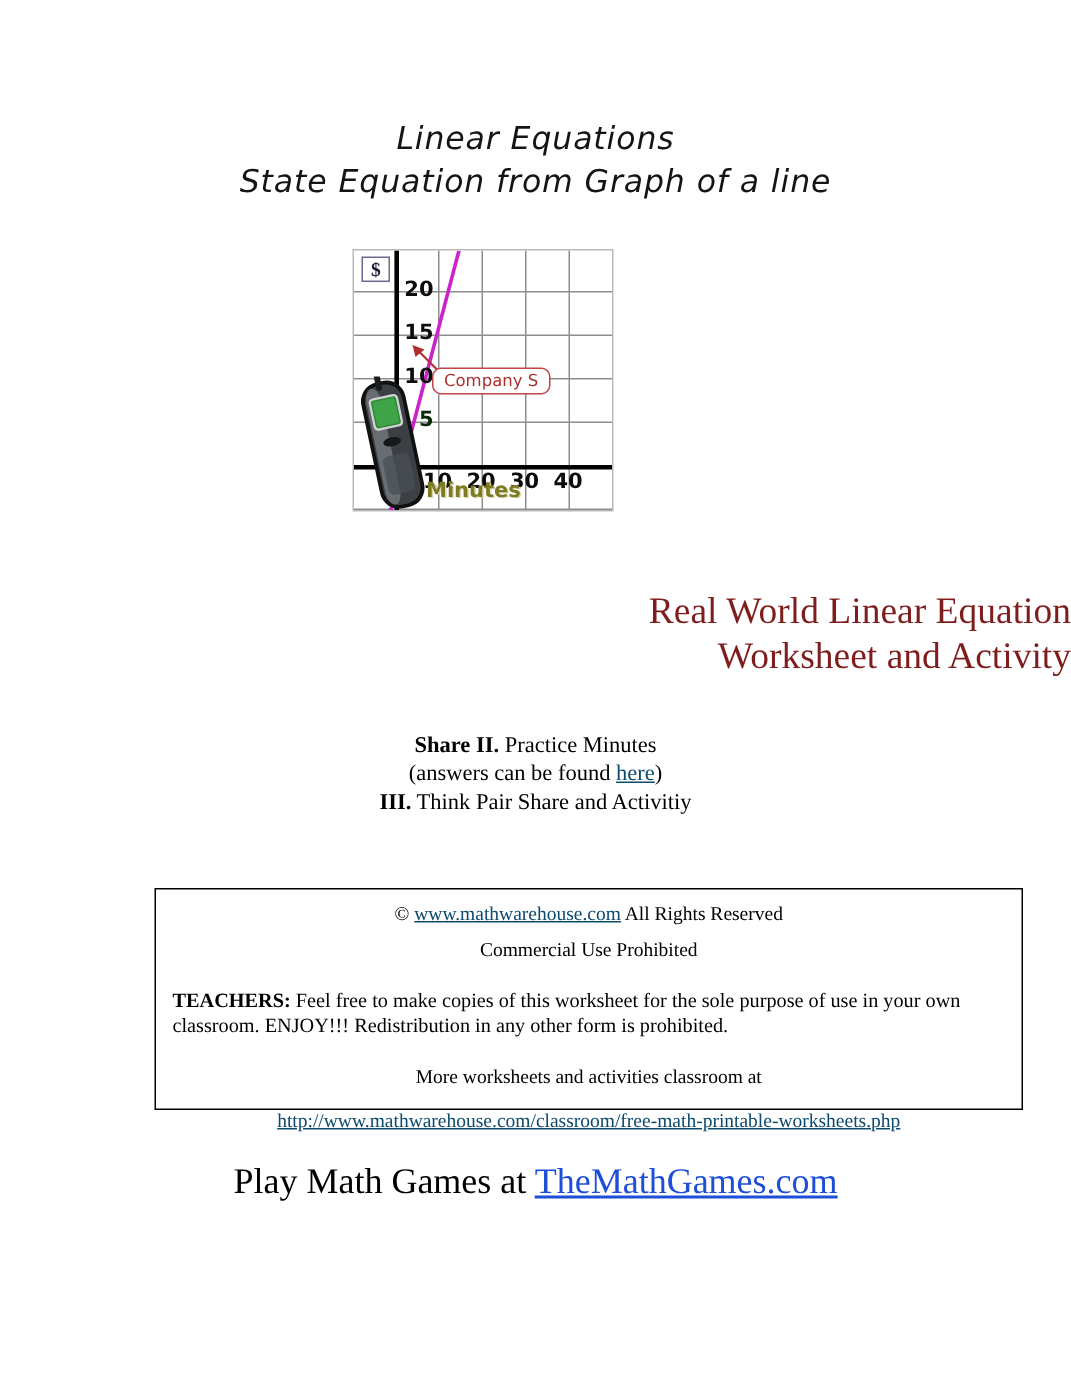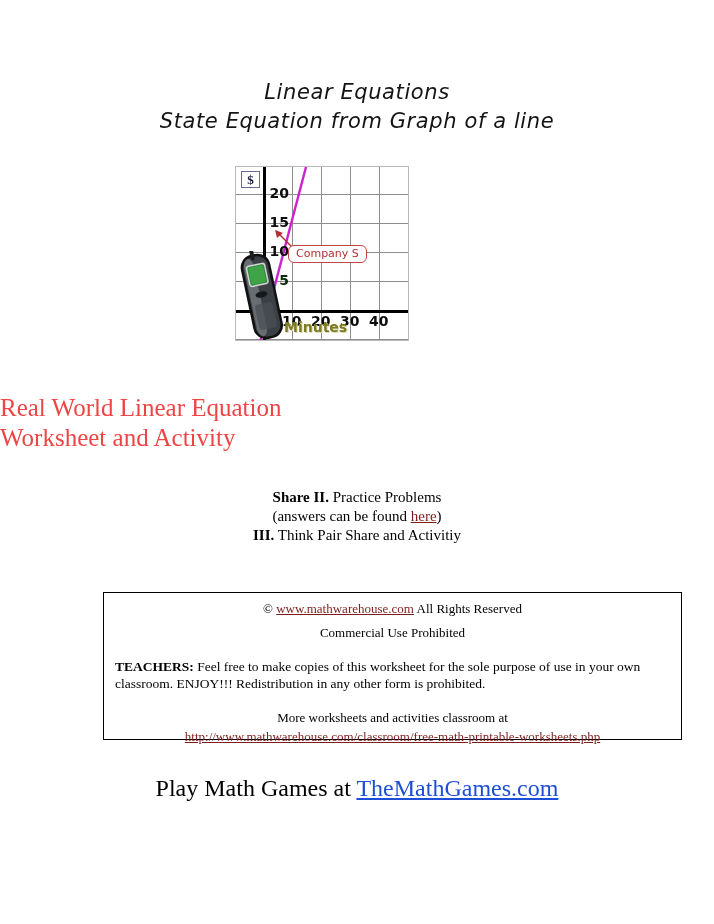--- a/index.html
+++ b/index.html
@@ -181,42 +181,42 @@
     height: 22px;
     z-index: 7;
   }
 
   
   .main-heading {
     position: absolute;
     top: 393px;
     left: 0;
     width: 714px;
-    text-align: left;
+    text-align: right;
     font-family: "Liberation Serif", serif;
     font-size: 25px;
     line-height: 30px;
-    color: #ef4444;
+    color: #7f1d1d;
   }
 
   
   .parts {
     position: absolute;
     top: 488px;
     left: 0;
     width: 714px;
     text-align: center;
     font-family: "Liberation Serif", serif;
     font-size: 15px;
     line-height: 19px;
     color: #000000;
   }
   .parts b { font-weight: bold; }
   .link {
-    color: #7f1d1d;
+    color: #0c4a6e;
     text-decoration: underline;
   }
 
   
   .notice-box {
     position: absolute;
     left: 103px;
     top: 592px;
     width: 579px;
     height: 148px;
@@ -333,21 +333,21 @@
   </div>
 </div>
 
 <div class="main-heading">
   <div>Real World Linear Equation</div>
   <div>Worksheet and Activity</div>
 </div>
 
 <div class="parts">
   <div>
-    <b>Share II.</b><span> Practice Problems</span>
+    <b>Share II.</b><span> Practice Minutes</span>
   </div>
   <div>
     <span>(answers can be found </span><a class="link" href="#">here</a><span>)</span>
   </div>
   <div>
     <b>III.</b><span> Think Pair Share and Activitiy</span>
   </div>
 </div>
 
 <div class="notice-box">
@@ -356,20 +356,20 @@
     <a class="link" href="#">www.mathwarehouse.com</a>
     <span>All Rights Reserved</span>
   </div>
   <div class="notice-top">Commercial Use Prohibited</div>
 
   <div class="notice-teachers">
     <b>TEACHERS:</b><span> Feel free to make copies of this worksheet for the sole purpose of use in your own classroom. ENJOY!!! Redistribution in any other form is prohibited.</span>
   </div>
 
   <div class="notice-more">More worksheets and activities classroom at</div>
-  <div class="notice-more" style="margin-top:2px;">
+  <div class="notice-more" style="margin-top:12px;">
     <a class="link" href="#">http://www.mathwarehouse.com/classroom/free-math-printable-worksheets.php</a>
   </div>
 </div>
 
 <div class="footer">
   <span>Play Math Games at </span><a class="link" href="#">TheMathGames.com</a>
 </div>
 
 </body></html>

